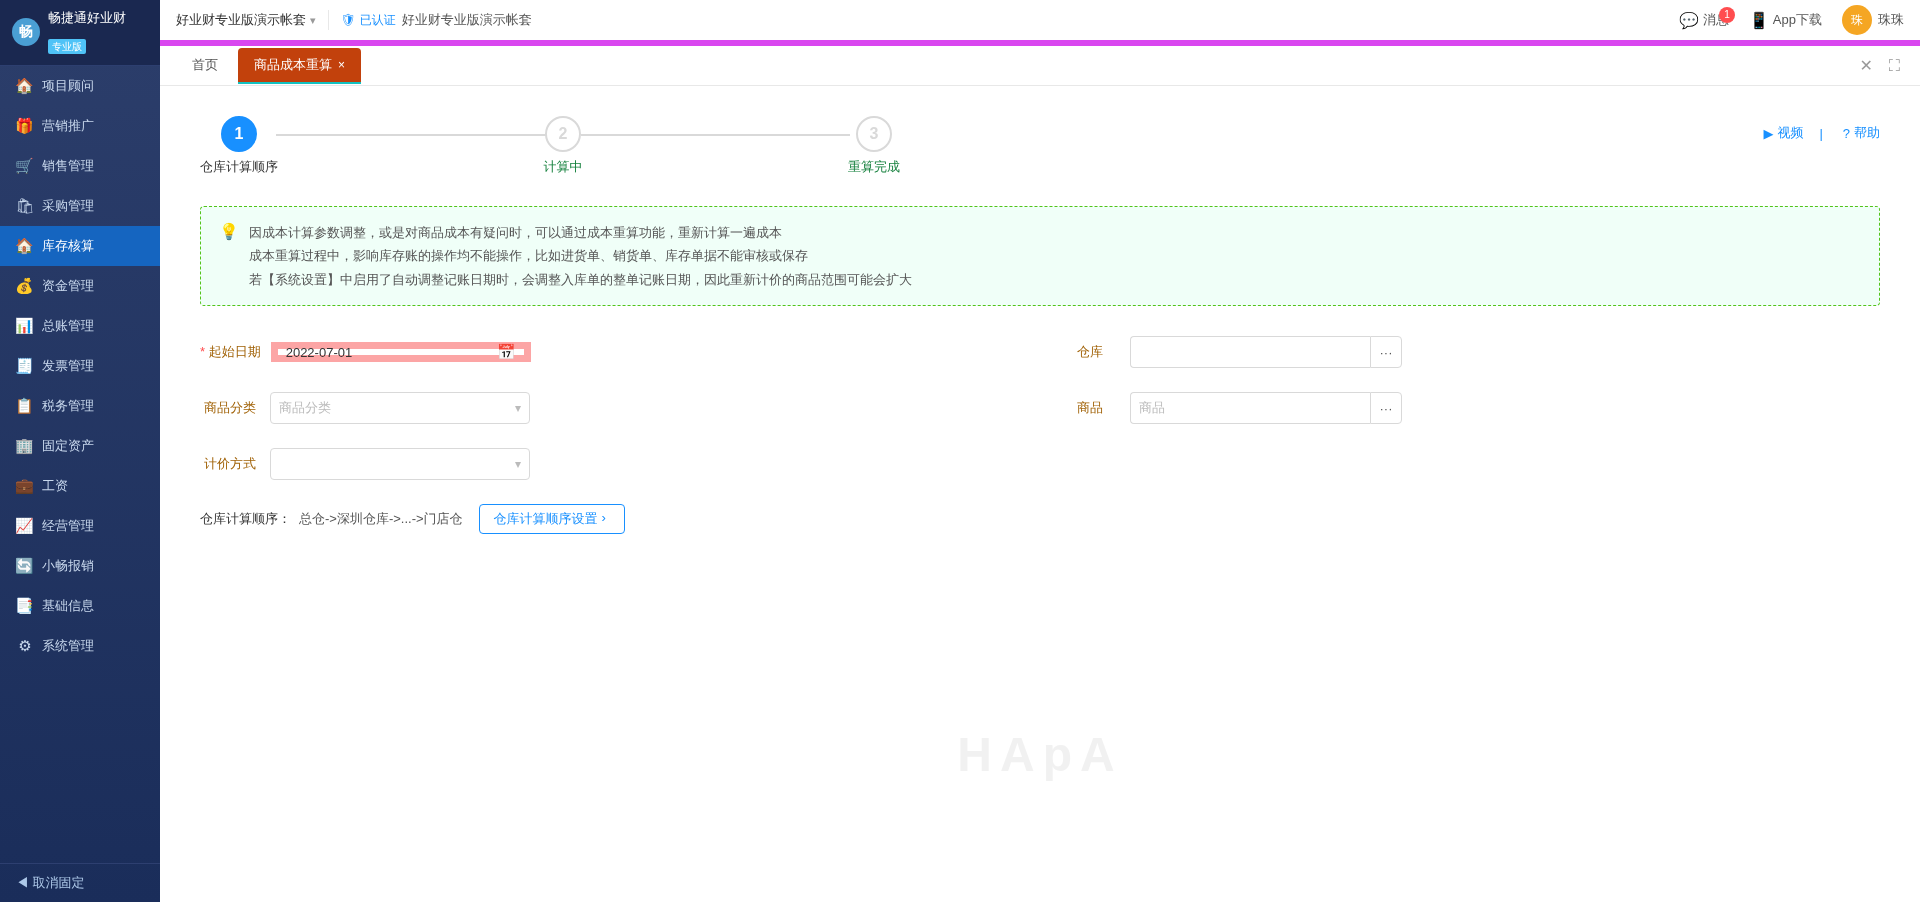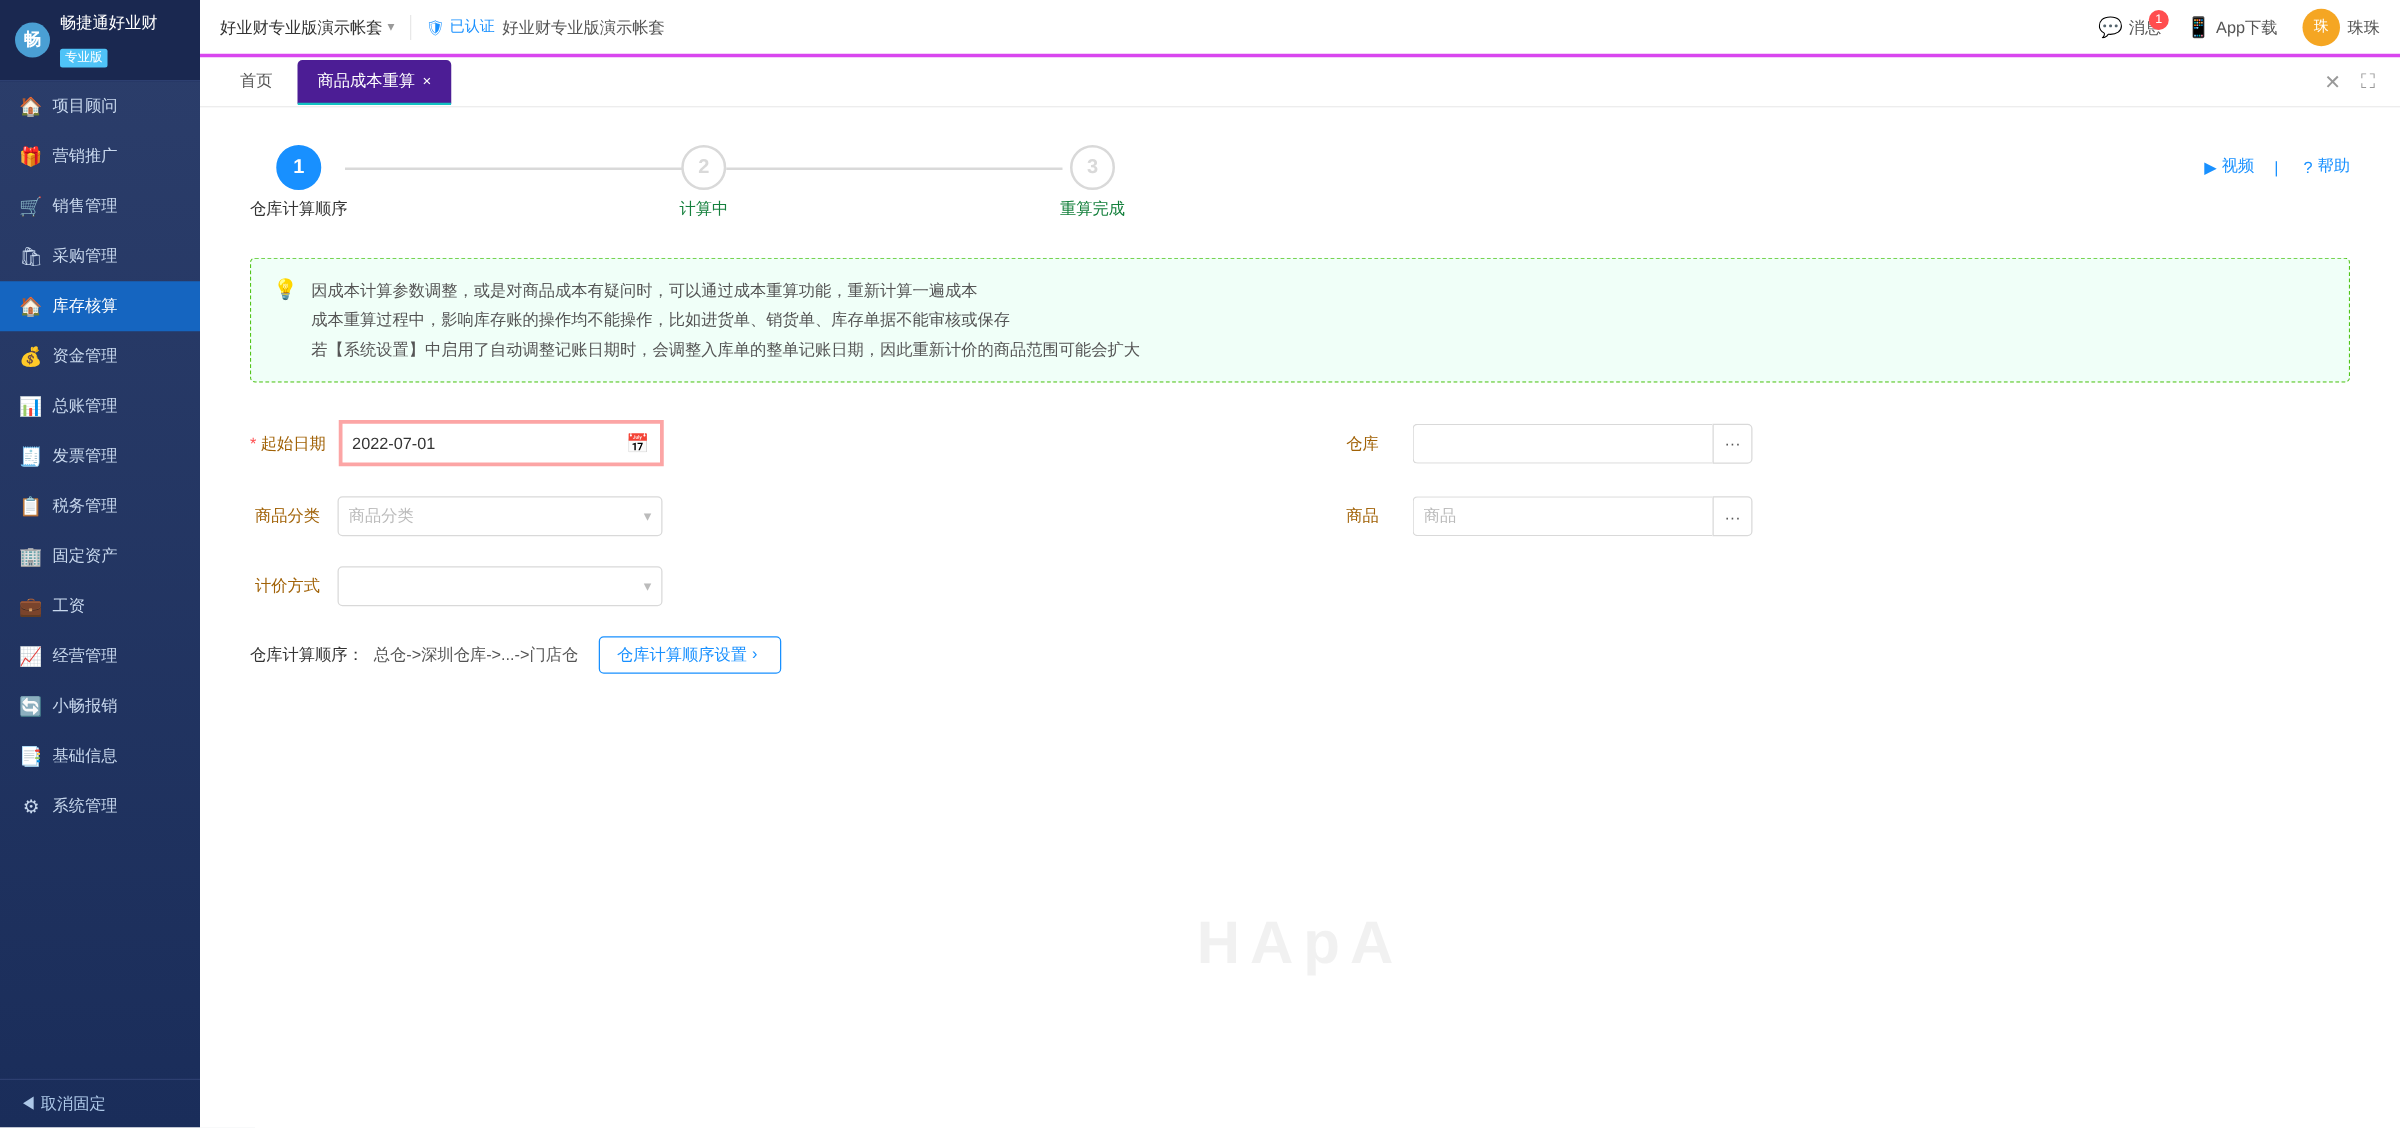--- a/index.html
+++ b/index.html
@@ -88,21 +88,21 @@
       overflow: hidden;
     }
 
     
     .topbar {
       background: white;
       height: 46px;
       display: flex;
       align-items: center;
       padding: 0 16px;
-      border-bottom: 3px solid #d946ef;
+      border-bottom: 6px solid #d946ef;
       flex-shrink: 0;
     }
     .topbar-account {
       display: flex;
       align-items: center;
       font-size: 13px;
       color: #333;
       cursor: pointer;
     }
     .topbar-chevron {
@@ -169,21 +169,21 @@
       display: flex;
       align-items: center;
       padding: 8px 16px;
       font-size: 13px;
       cursor: pointer;
       color: #555;
       border-bottom: 2px solid transparent;
       margin-right: 4px;
     }
     .tab.active {
-      background: #4c1d95;
+      background: #c2410c;
       color: white;
       border-radius: 4px 4px 0 0;
       border-bottom: 2px solid #13c2c2;
     }
     .tab .close-btn { margin-left: 6px; font-size: 12px; cursor: pointer; }
     .tabs-right-btn {
       cursor: pointer;
       color: #999;
       font-size: 16px;
       padding: 2px 4px;
@@ -295,22 +295,22 @@
       min-width: 60px;
       text-align: center;
     }
     .form-label.required::before {
       content: '* ';
       color: #ff4d4f;
     }
     .form-input {
       flex: 1;
       max-width: 280px;
-      height: 37px;
-      border: 3px solid #fca5a5;
+      height: 20px;
+      border: 7px solid #fca5a5;
       border-radius: 0;
       padding: 0 8px;
       font-size: 13px;
       color: #333;
       display: flex;
       align-items: center;
       position: relative;
     }
     .form-input input {
       border: none;

